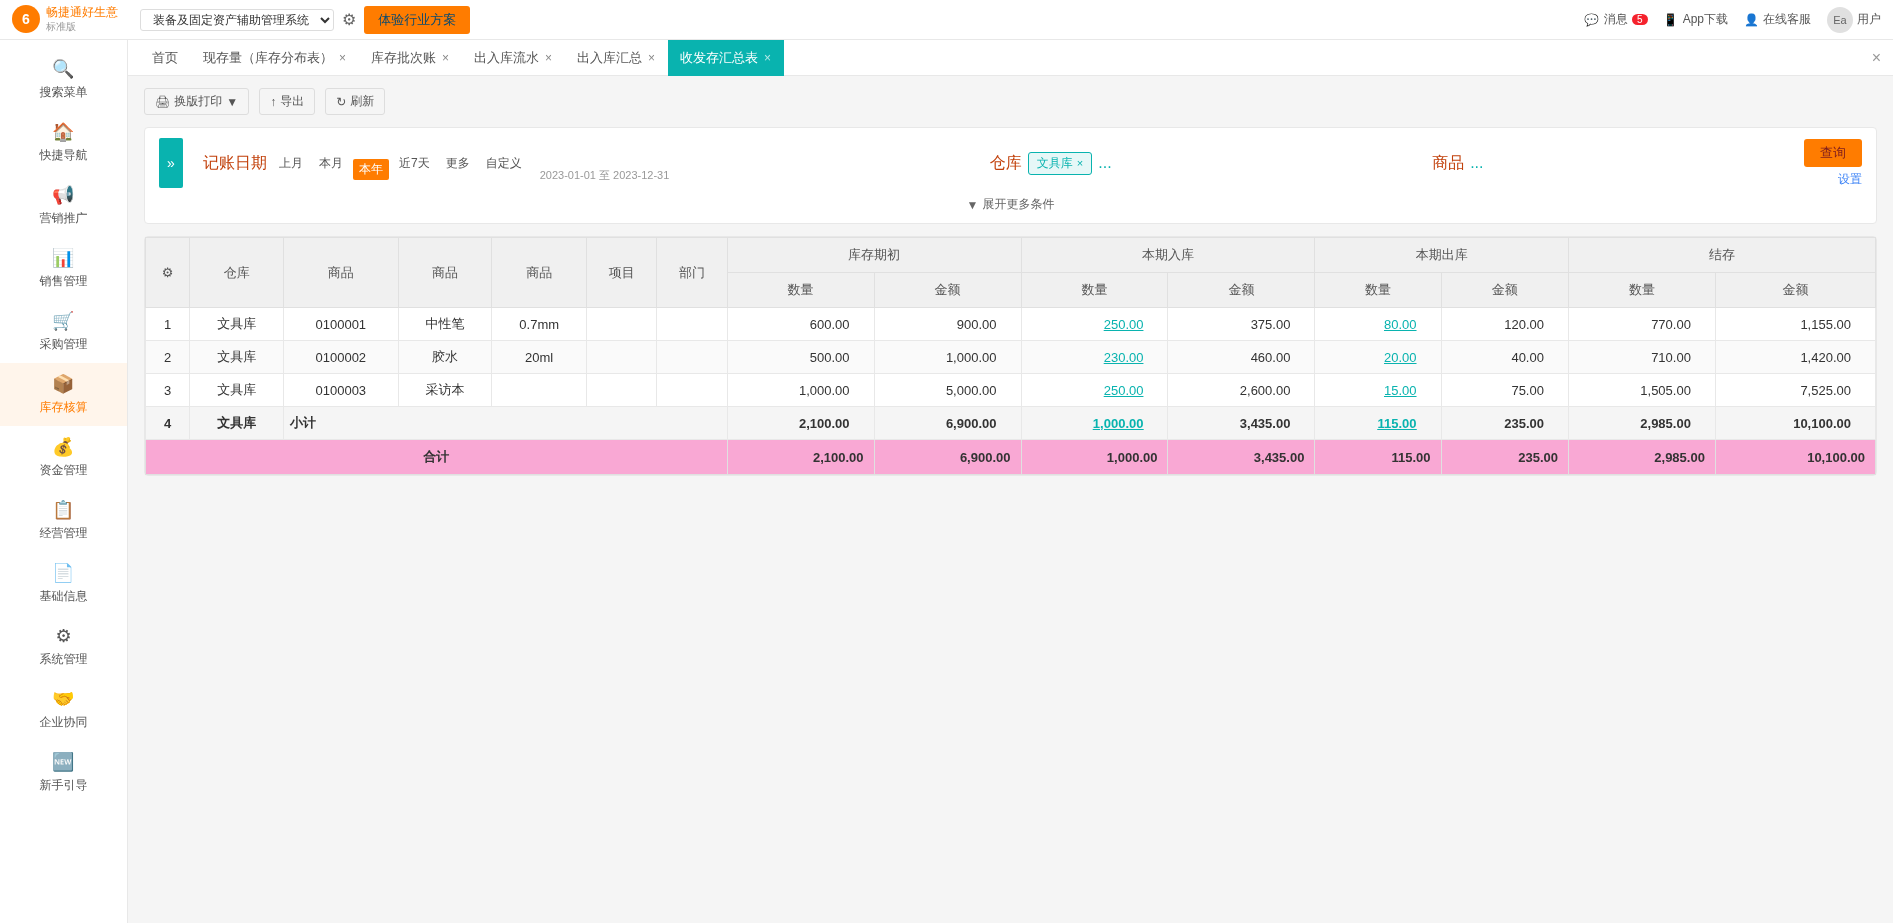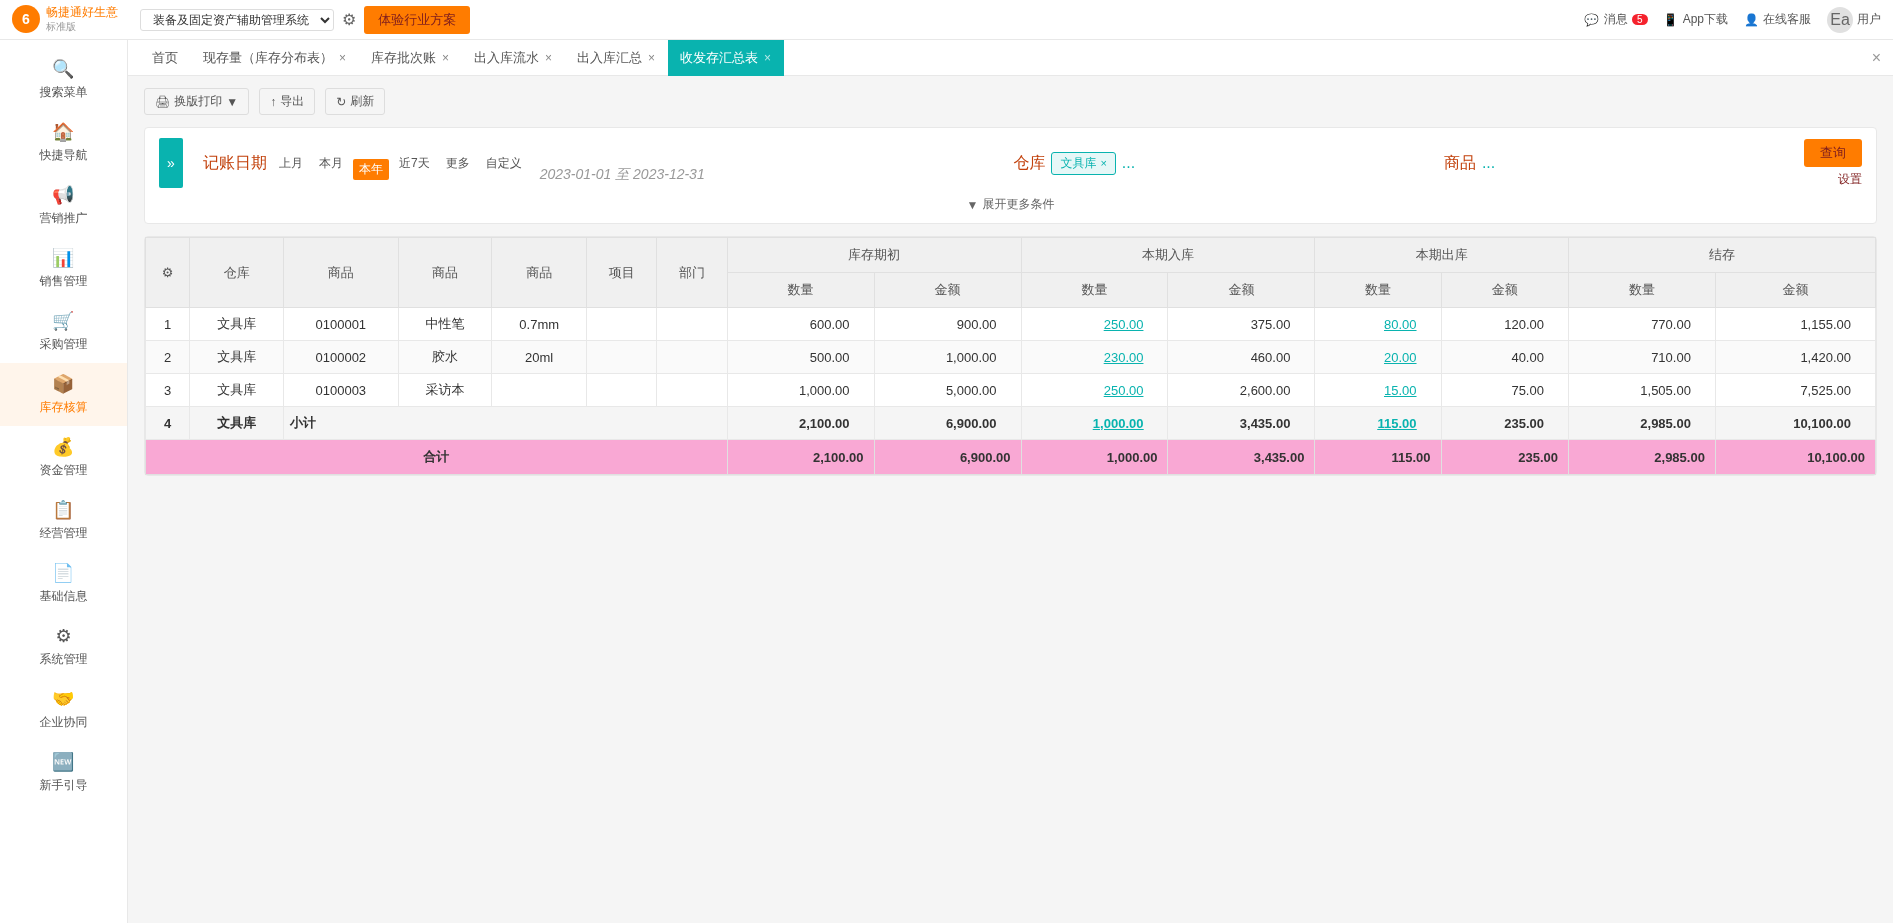--- a/index.html
+++ b/index.html
@@ -7,25 +7,25 @@
     
     
     .top-bar { display: flex; align-items: center; background: #fff; height: 40px; padding: 0 12px; border-bottom: 1px solid #e8e8e8; }
     .logo-area { display: flex; align-items: center; width: 128px; }
     .logo-icon { width: 28px; height: 28px; background: #ff7c00; border-radius: 50%; display: flex; align-items: center; justify-content: center; color: #fff; font-weight: bold; font-size: 14px; margin-right: 6px; }
     .logo-text { font-size: 12px; color: #ff7c00; line-height: 1.2; }
     .logo-sub { font-size: 10px; color: #999; }
     .system-title-area { display: flex; align-items: center; gap: 8px; flex: 1; }
     .system-title-dropdown { background: none; border: 1px solid #ddd; padding: 2px 8px; border-radius: 3px; cursor: pointer; color: #333; font-size: 12px; }
     .gear-btn { background: none; border: none; cursor: pointer; color: #666; font-size: 16px; }
-    .try-btn { background: #ff7c00; color: #7f1d1d; border: none; padding: 5px 14px; border-radius: 3px; cursor: pointer; font-size: 13px; }
+    .try-btn { background: #ff7c00; color: #0c4a6e; border: none; padding: 5px 14px; border-radius: 3px; cursor: pointer; font-size: 13px; }
     .top-right { display: flex; align-items: center; gap: 16px; margin-left: auto; }
     .top-right-item { display: flex; align-items: center; gap: 4px; cursor: pointer; color: #555; font-size: 12px; }
     .badge { background: #f5222d; color: #fff; border-radius: 8px; padding: 0 5px; font-size: 10px; min-width: 16px; text-align: center; }
-    .avatar { width: 26px; height: 26px; background: #e0e0e0; border-radius: 50%; display: flex; align-items: center; justify-content: center; font-size: 16px; color: #666; }
+    .avatar { width: 26px; height: 26px; background: #e0e0e0; border-radius: 50%; display: flex; align-items: center; justify-content: center; font-size: 11px; color: #666; }
 
     
     .layout { display: flex; height: calc(100vh - 40px); }
 
     
     .sidebar { width: 128px; background: #fff; border-right: 1px solid #e8e8e8; display: flex; flex-direction: column; padding: 8px 0; }
     .sidebar-item { display: flex; flex-direction: column; align-items: center; padding: 10px 0; cursor: pointer; color: #555; font-size: 12px; gap: 4px; position: relative; }
     .sidebar-item.active { color: #ff7c00; background: #fff5eb; }
     .sidebar-item .icon { font-size: 18px; }
     .sidebar-item .label { font-size: 12px; }
@@ -52,27 +52,27 @@
     .refresh-btn { display: flex; align-items: center; gap: 4px; background: none; border: 1px solid #ddd; padding: 4px 10px; border-radius: 3px; cursor: pointer; font-size: 12px; color: #555; }
 
     
     .filter-area { background: #fff; border: 1px solid #e8e8e8; border-radius: 4px; padding: 10px 14px; margin-bottom: 12px; }
     .filter-row { display: flex; align-items: center; gap: 12px; flex-wrap: wrap; }
     .filter-item { display: flex; align-items: center; gap: 6px; }
     .filter-label { color: #c2410c; font-size: 16px; white-space: nowrap; }
     .date-shortcuts { display: flex; align-items: center; gap: 4px; text-align: center; }
     .date-shortcut { padding: 2px 6px; border-radius: 2px; cursor: pointer; font-size: 12px; color: #555; }
     .date-shortcut.active { background: #ff7c00; color: #fff; margin-top: 12px; }
-    .date-range { color: #999; font-size: 14px; margin-top: 2px; font-style: italic; }
+    .date-range { color: #999; font-size: 11px; margin-top: 2px; }
     .warehouse-tag { display: flex; align-items: center; background: #e6f7f7; border: 1px solid #09b3af; padding: 2px 8px; border-radius: 3px; gap: 4px; font-size: 12px; color: #09b3af; }
     .tag-close { cursor: pointer; font-size: 11px; }
     .ellipsis-btn { cursor: pointer; color: #09b3af; font-size: 16px; }
     .expand-btn { display: flex; align-items: center; gap: 4px; background: none; border: none; cursor: pointer; color: #666; font-size: 12px; }
     .query-btn { background: #ff7c00; color: #7f1d1d; border: none; padding: 5px 16px; border-radius: 3px; cursor: pointer; font-size: 13px; }
-    .settings-link { color: #7f1d1d; font-size: 12px; cursor: pointer; text-decoration: none; display: block; }
+    .settings-link { color: #3b82f6; font-size: 12px; cursor: pointer; text-decoration: none; display: block; }
     .filter-arrow { background: #09b3af; color: #fff; border: none; width: 24px; height: 50px; cursor: pointer; border-radius: 2px; font-size: 14px; margin-right: 8px; }
     .right-actions-col { display: flex; flex-direction: column; align-items: flex-end; gap: 4px; }
 
     
     .data-table-wrap { background: #fff; border: 1px solid #e8e8e8; border-radius: 4px; }
     table { width: 100%; border-collapse: collapse; font-size: 13px; }
     thead tr { background: #f0f0f0; }
     thead th { padding: 8px 6px; text-align: center; border: 1px solid #e0e0e0; font-weight: 500; color: #555; white-space: nowrap; }
     tbody tr { background: #fff; }
     tbody tr:nth-child(even) { background: #fafafa; }

